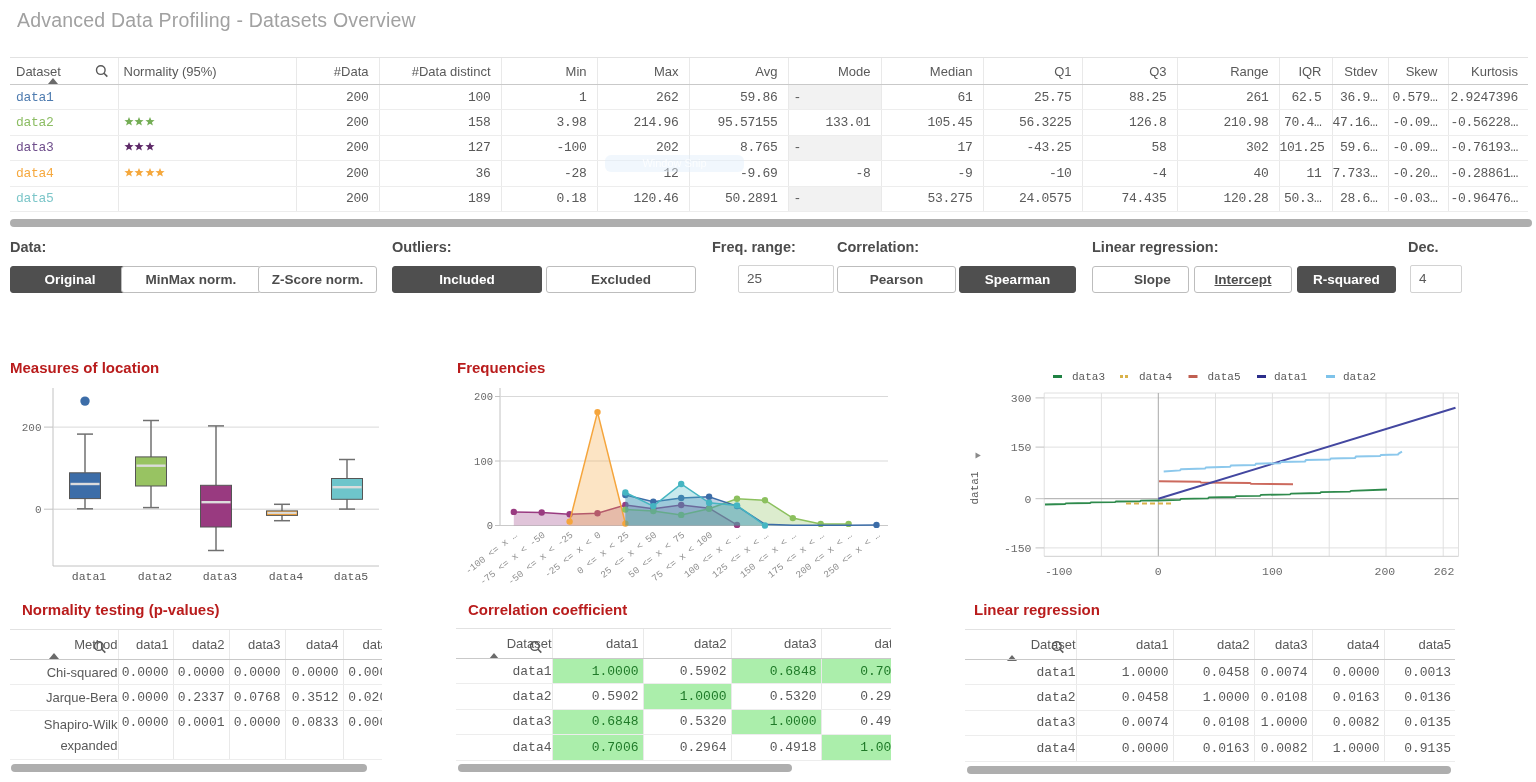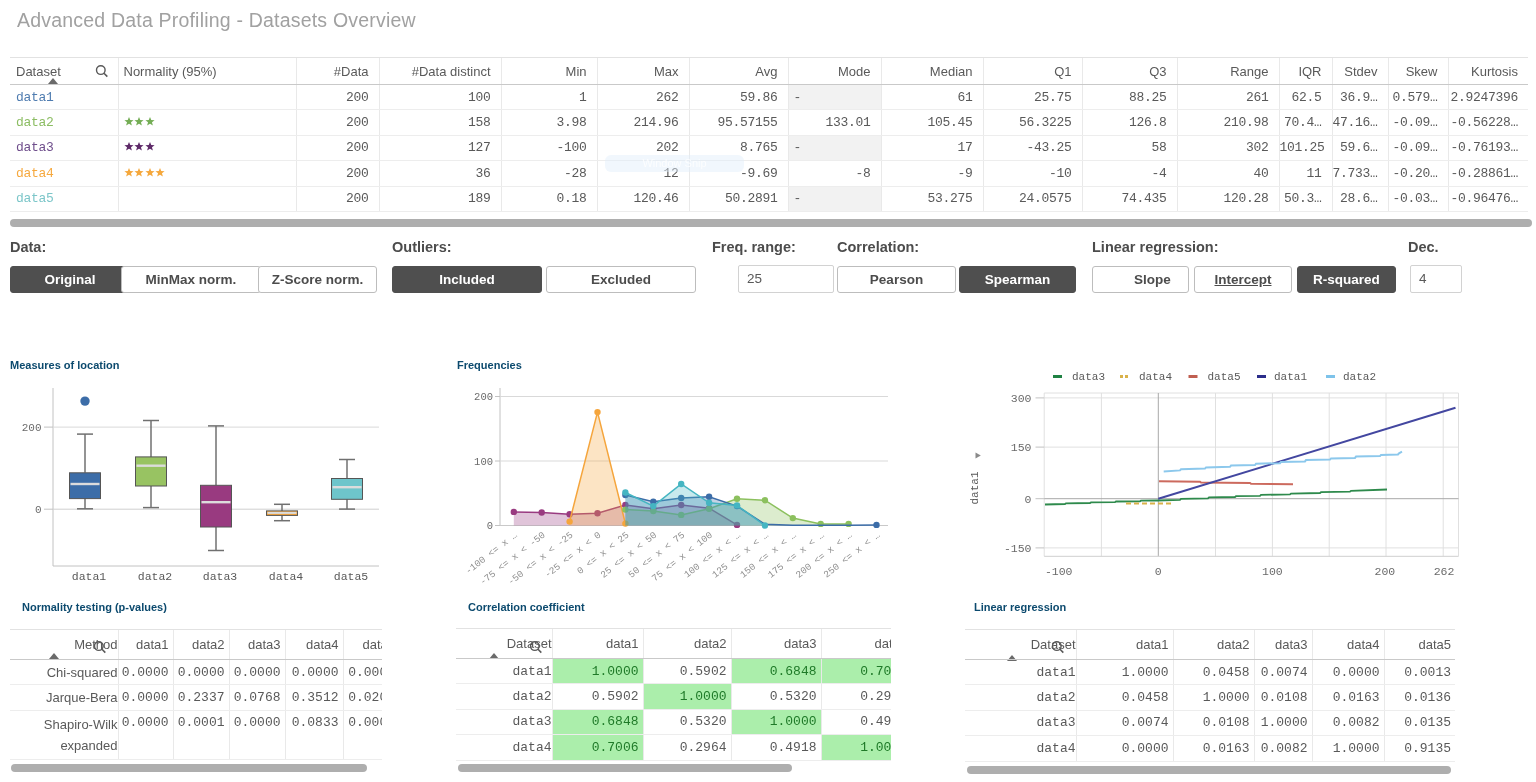--- a/index.html
+++ b/index.html
@@ -1,20 +1,20 @@
 <!DOCTYPE html>
 <html><head>
 <meta charset="utf-8">
 <style>
   * { margin:0; padding:0; box-sizing:border-box; }
   html,body { width:1536px; height:782px; background:#fff; overflow:hidden; }
   body { font-family:"Liberation Sans", sans-serif; position:relative; }
   .abs { position:absolute; }
   .title { left:17px; top:10px; font-size:19.5px; line-height:20px; color:#a1a1a1; letter-spacing:0.2px; }
-  .ctitle { font-size:11px; font-weight:bold; color:#0c4a6e; }
+  .ctitle { font-size:15px; font-weight:bold; color:#b91c1c; }
   
   table { border-collapse:collapse; table-layout:fixed; }
   #topTable { left:10px; top:57px; width:1518px; }
   #topTable th, #topTable td { font-weight:normal; font-size:13px; color:#595959; text-align:right; padding:0 10px 0 0; border-left:1px solid #e9e9e9; overflow:hidden; white-space:nowrap; }
   #topTable th { border-top:1px solid #e2e2e2; border-bottom:1px solid #c9c9c9; height:27px; }
   #topTable td { border-bottom:1px solid #ededed; height:25.4px; font-family:"Liberation Mono", monospace; letter-spacing:-0.3px; }
   #topTable th:first-child, #topTable td:first-child { border-left:none; text-align:left; padding:0 0 0 6px; }
   #topTable th.l, #topTable td.l { text-align:left; padding:0 0 0 5px; }
   #topTable td.dim { background:#f2f2f2; }
   #topTable td.d1 { color:#4f7cb0; } #topTable td.d2 { color:#8cbd63; } #topTable td.d3 { color:#6f4e8c; } #topTable td.d4 { color:#f6a93f; } #topTable td.d5 { color:#7cc6c9; }

